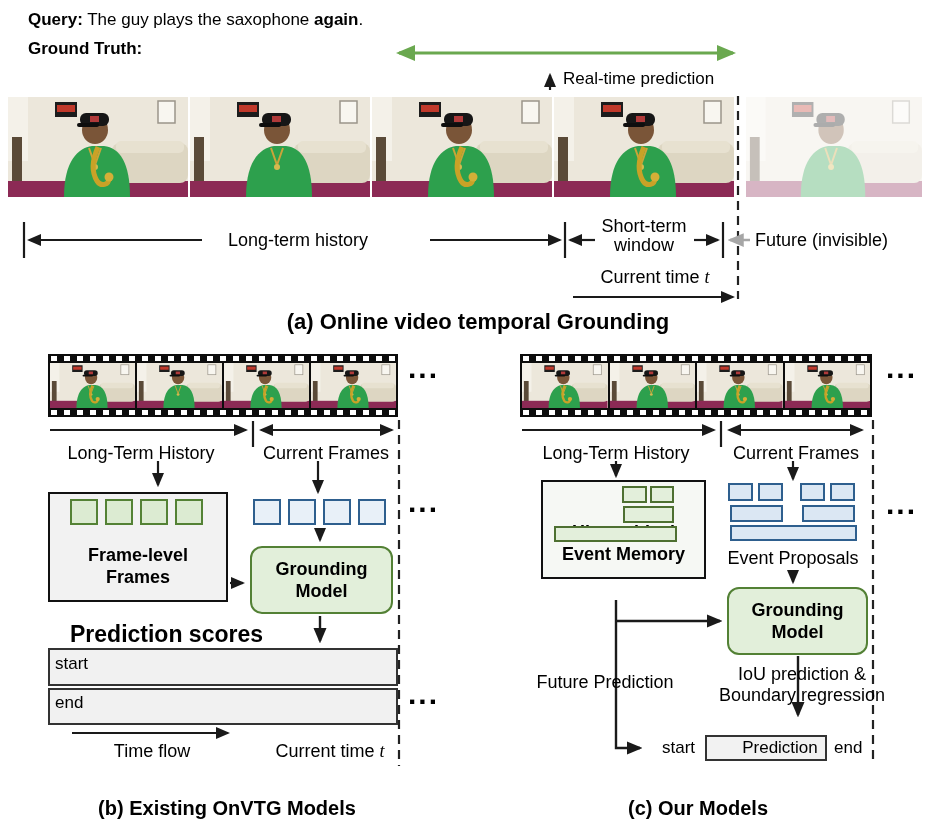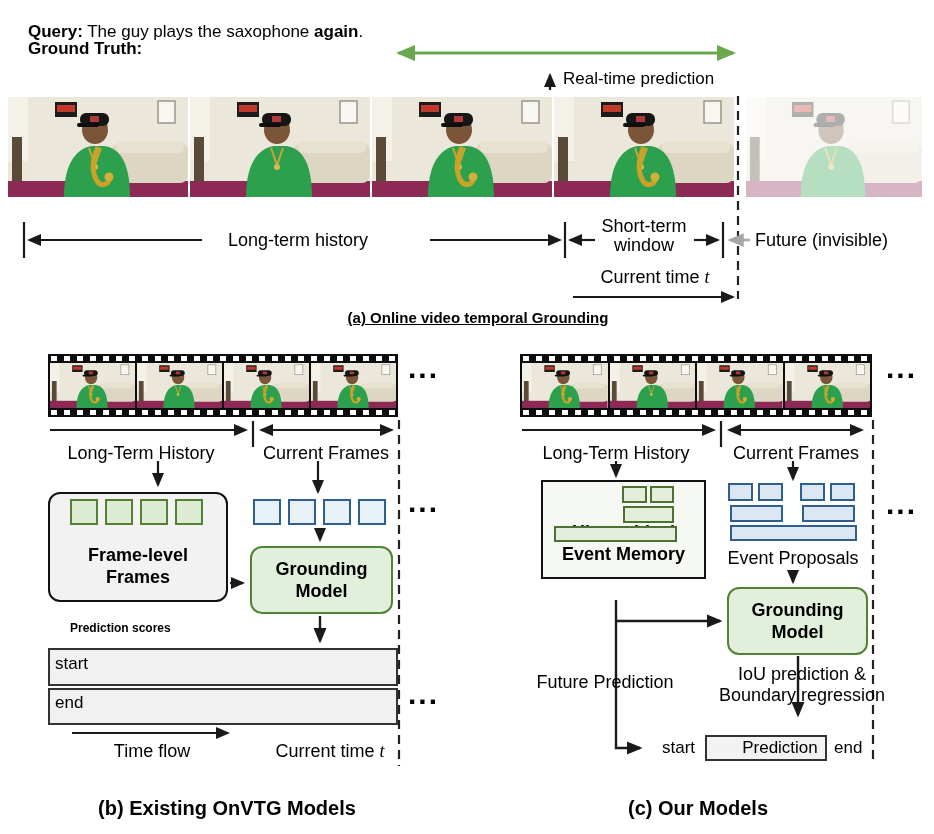--- a/index.html
+++ b/index.html
@@ -5,21 +5,21 @@
   html,body{margin:0;padding:0;background:#fff;}
   #canvas{position:relative;width:934px;height:834px;background:#fff;
           font-family:"Liberation Sans",sans-serif;color:#000;overflow:hidden;}
   .abs{position:absolute;white-space:pre;}
   .b{font-weight:bold;}
   .it{font-style:italic;font-family:"Liberation Serif",serif;}
   .ctr{transform:translateX(-50%);text-align:center;}
   .lbl{font-size:18px;line-height:19px;}
   .small-lbl{font-size:17px;}
   .gray{color:#000000;}
-  .caption{font-size:15px;font-weight:bold;text-decoration:underline;}
+  .caption{font-size:22px;font-weight:bold;}
   .caption-bc{font-size:20px;font-weight:bold;}
   .boxtitle{font-size:18px;font-weight:bold;line-height:22px;text-align:center;}
   .dots{font-weight:bold;font-size:30px;letter-spacing:2px;line-height:30px;height:30px;}
 
   
   .vframe{position:absolute;overflow:hidden;background:#ece7db;}
   .vframe svg{display:block;width:100%;height:100%;}
   .faded{opacity:0.34;}
 
   
@@ -95,21 +95,21 @@
     <line x1="729" y1="430" x2="862" y2="430" stroke="#1a1a1a" stroke-width="2.2" marker-start="url(#mk)" marker-end="url(#mk)"></line>
     <line x1="616" y1="461" x2="616" y2="476" stroke="#1a1a1a" stroke-width="2.2" marker-end="url(#mk)"></line>
     <line x1="793" y1="461" x2="793" y2="479" stroke="#1a1a1a" stroke-width="2.2" marker-end="url(#mk)"></line>
     <line x1="793" y1="570" x2="793" y2="582" stroke="#1a1a1a" stroke-width="2.2" marker-end="url(#mk)"></line>
     <path d="M616,600 L616,748 L640,748" fill="none" stroke="#1a1a1a" stroke-width="2.4" marker-end="url(#mk)"></path>
     <line x1="616" y1="621" x2="720" y2="621" stroke="#1a1a1a" stroke-width="2.4" marker-end="url(#mk)"></line>
     <line x1="798" y1="656" x2="798" y2="715" stroke="#1a1a1a" stroke-width="2.4" marker-end="url(#mk)"></line>
     <line x1="873" y1="420" x2="873" y2="763" stroke="#222" stroke-width="2.2" stroke-dasharray="9 6"></line>
   </svg>
 
-  <div class="abs small-lbl" style="left:28px;top:22px;text-align:right;"><span class="b">Query:</span><span> The guy plays the saxophone </span><span class="b">again</span><span>.</span></div>
+  <div class="abs small-lbl" style="left:28px;top:10px;text-align:right;"><span class="b">Query:</span><span> The guy plays the saxophone </span><span class="b">again</span><span>.</span></div>
   <div class="abs small-lbl b" style="left:28px;top:39px;">Ground Truth:</div>
   <div class="abs small-lbl" style="left:563px;top:69px;">Real-time prediction</div>
 
   <div class="vframe" style="left:8px;top:97px;width:180px;height:100px;">
       <svg viewBox="0 0 180 100" preserveAspectRatio="none">
         <rect x="0" y="0" width="180" height="100" fill="#ece7db"></rect>
         <rect x="0" y="0" width="20" height="64" fill="#f4f1e9"></rect>
         <rect x="4" y="40" width="10" height="55" fill="#5a4a38"></rect>
         <rect x="47" y="5" width="22" height="15" fill="#1c1c1c"></rect>
         <rect x="49" y="8" width="18" height="7" fill="#c0392b"></rect>
@@ -309,42 +309,42 @@
           </svg>
         </div>
     </div>
     <div class="sprk bot"></div>
   </div>
   <div class="abs dots" style="left:408px;top:353px;">...</div>
 
   <div class="abs lbl ctr" style="left:141px;top:444px;">Long-Term History</div>
   <div class="abs lbl ctr" style="left:326px;top:444px;">Current Frames</div>
 
-  <div class="membox" style="left:48px;top:492px;width:180px;height:110px;border-radius:12px;">
+  <div class="membox" style="left:48px;top:492px;width:180px;height:110px;">
     <div class="boxtitle"><span>Frame-level</span><br><span>Frames</span></div>
   </div>
   <div class="sqrow" style="left:70px;top:499px;">
     <div class="gsq"></div>
     <div class="gsq"></div>
     <div class="gsq"></div>
     <div class="gsq"></div>
   </div>
   <div class="sqrow" style="left:253px;top:499px;">
     <div class="bsq"></div>
     <div class="bsq"></div>
     <div class="bsq"></div>
     <div class="bsq"></div>
   </div>
   <div class="abs dots" style="left:408px;top:487px;">...</div>
 
   <div class="gmbox" style="left:250px;top:546px;width:143px;height:68px;">
     <div class="boxtitle"><span>Grounding</span><br><span>Model</span></div>
   </div>
 
-  <div class="abs b" style="left:70px;top:621px;font-size:12px;">Prediction scores</div>
+  <div class="abs b" style="left:70px;top:621px;font-size:23px;">Prediction scores</div>
   <div class="scorebox" style="left:48px;top:648px;width:350px;height:38px;"></div>
   <div class="scorebox" style="left:48px;top:688px;width:350px;height:37px;"></div>
   <div class="abs small-lbl" style="left:55px;top:654px;">start</div>
   <div class="abs small-lbl" style="left:55px;top:693px;">end</div>
   <div class="abs dots" style="left:408px;top:679px;">...</div>
 
   <div class="abs lbl ctr" style="left:152px;top:742px;">Time flow</div>
   <div class="abs lbl ctr" style="left:330px;top:742px;"><span>Current time </span><span class="it">t</span></div>
   <div class="abs caption-bc ctr" style="left:227px;top:797px;text-align:center;">(b) Existing OnVTG Models</div>
 

